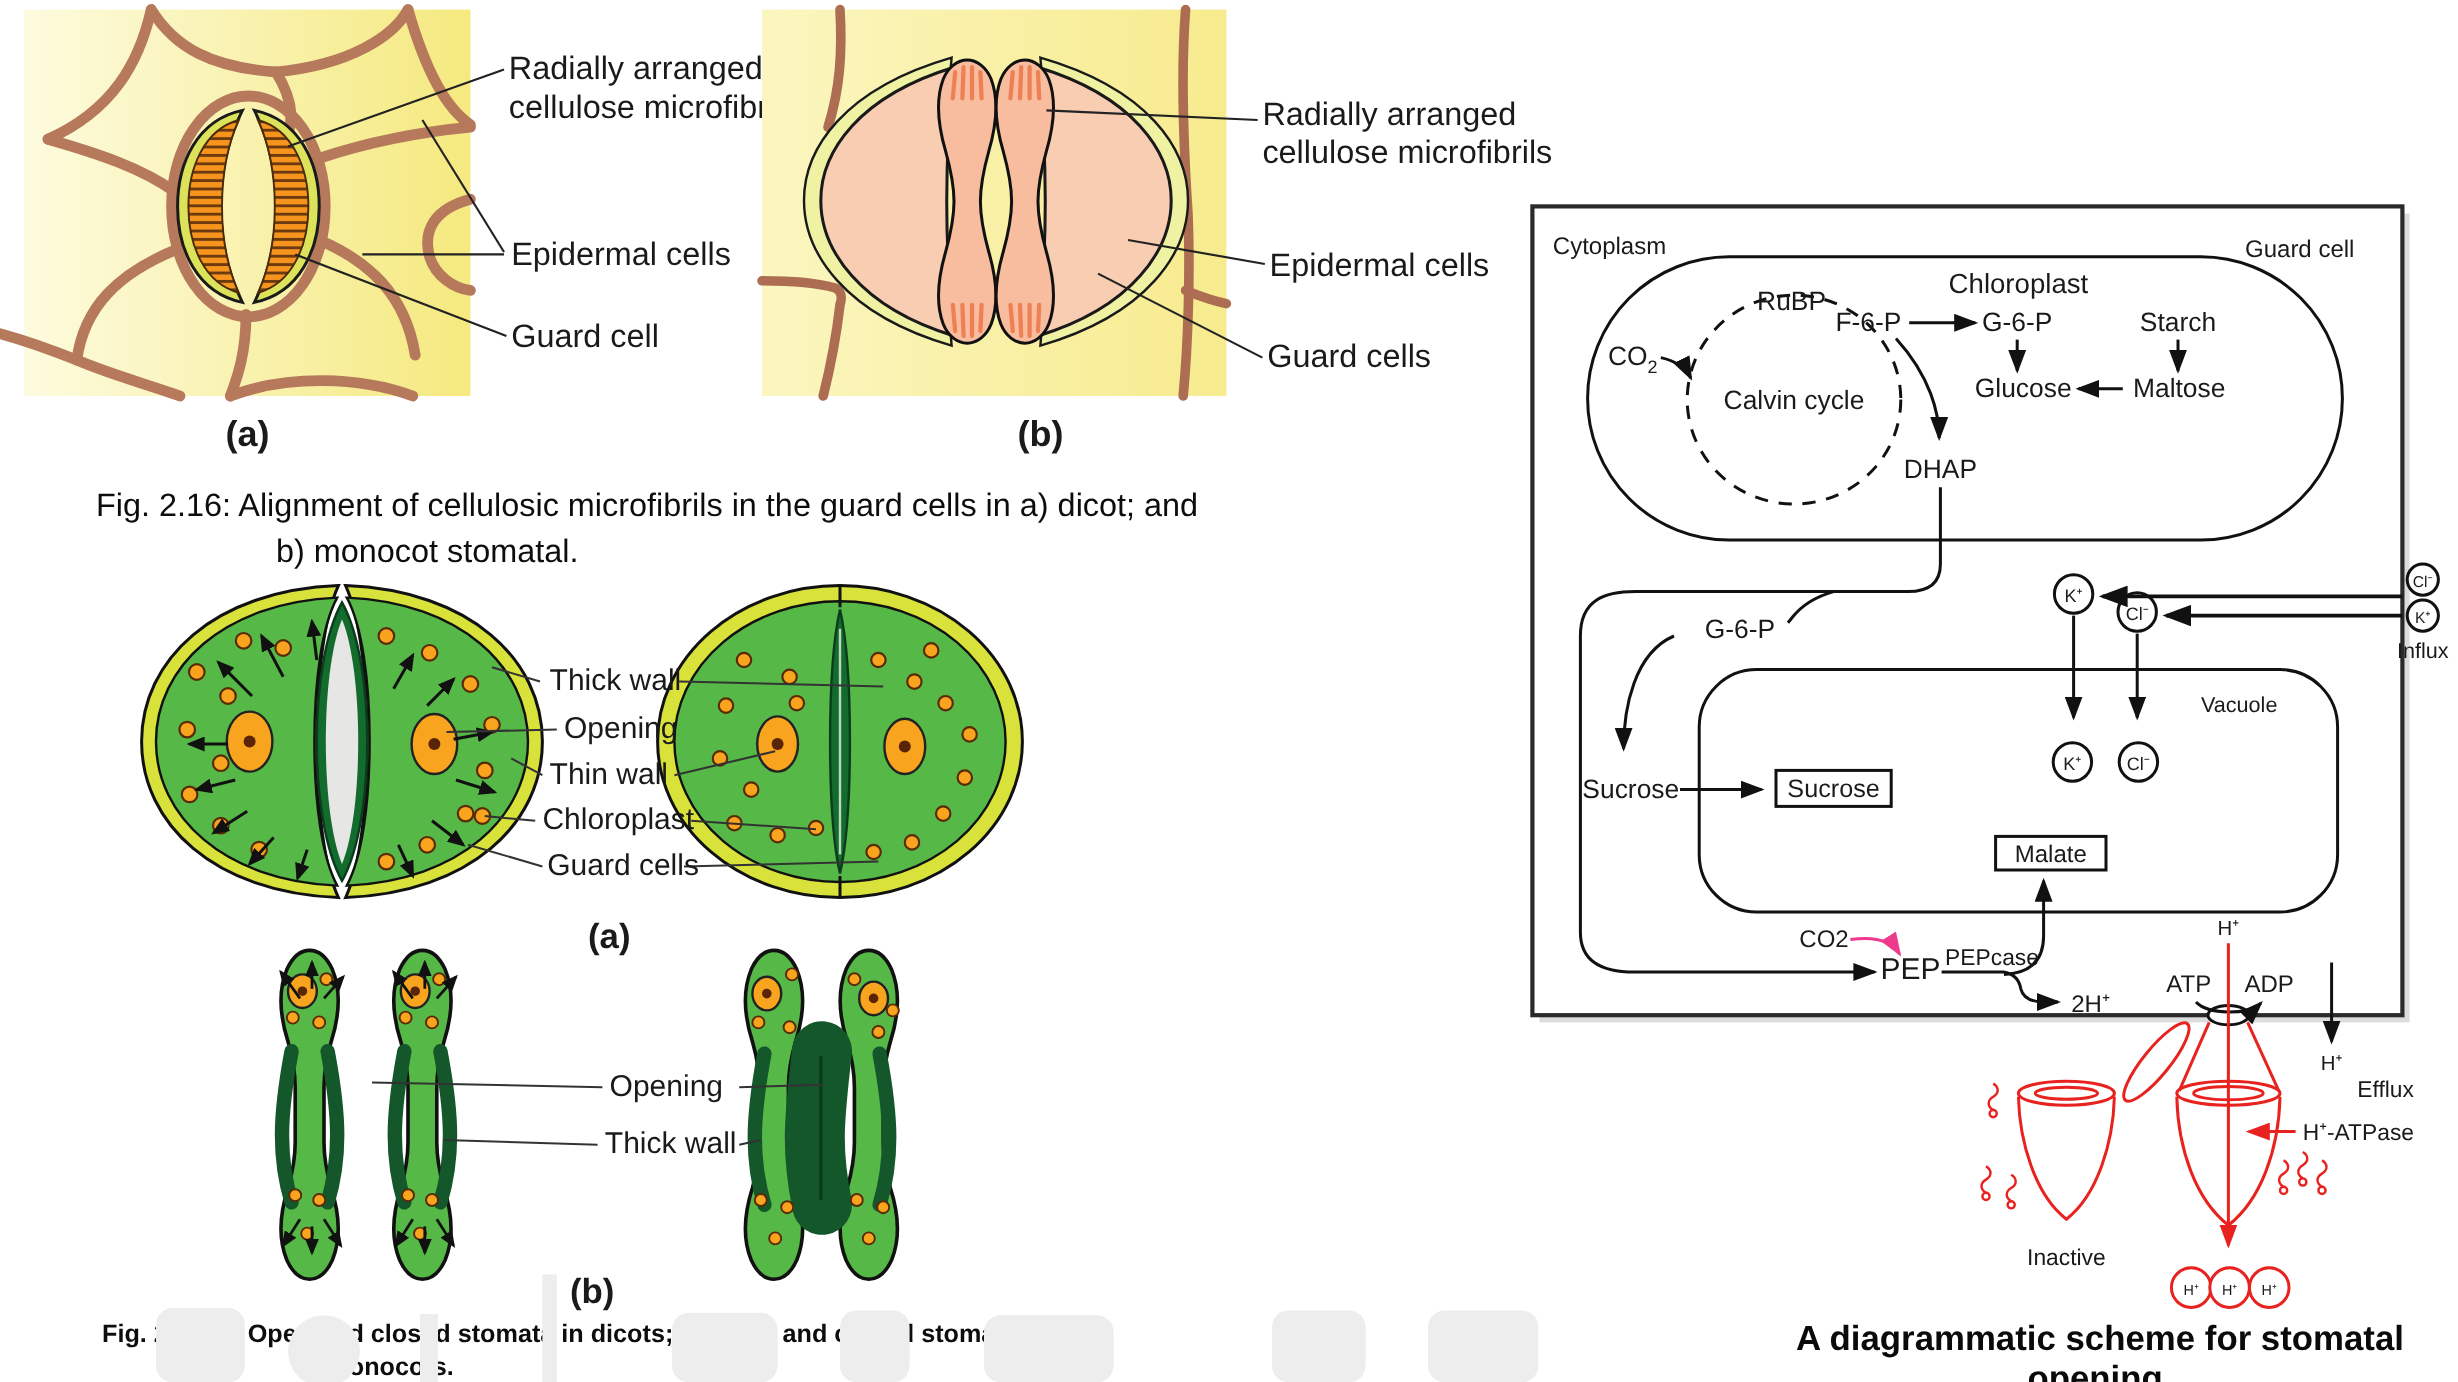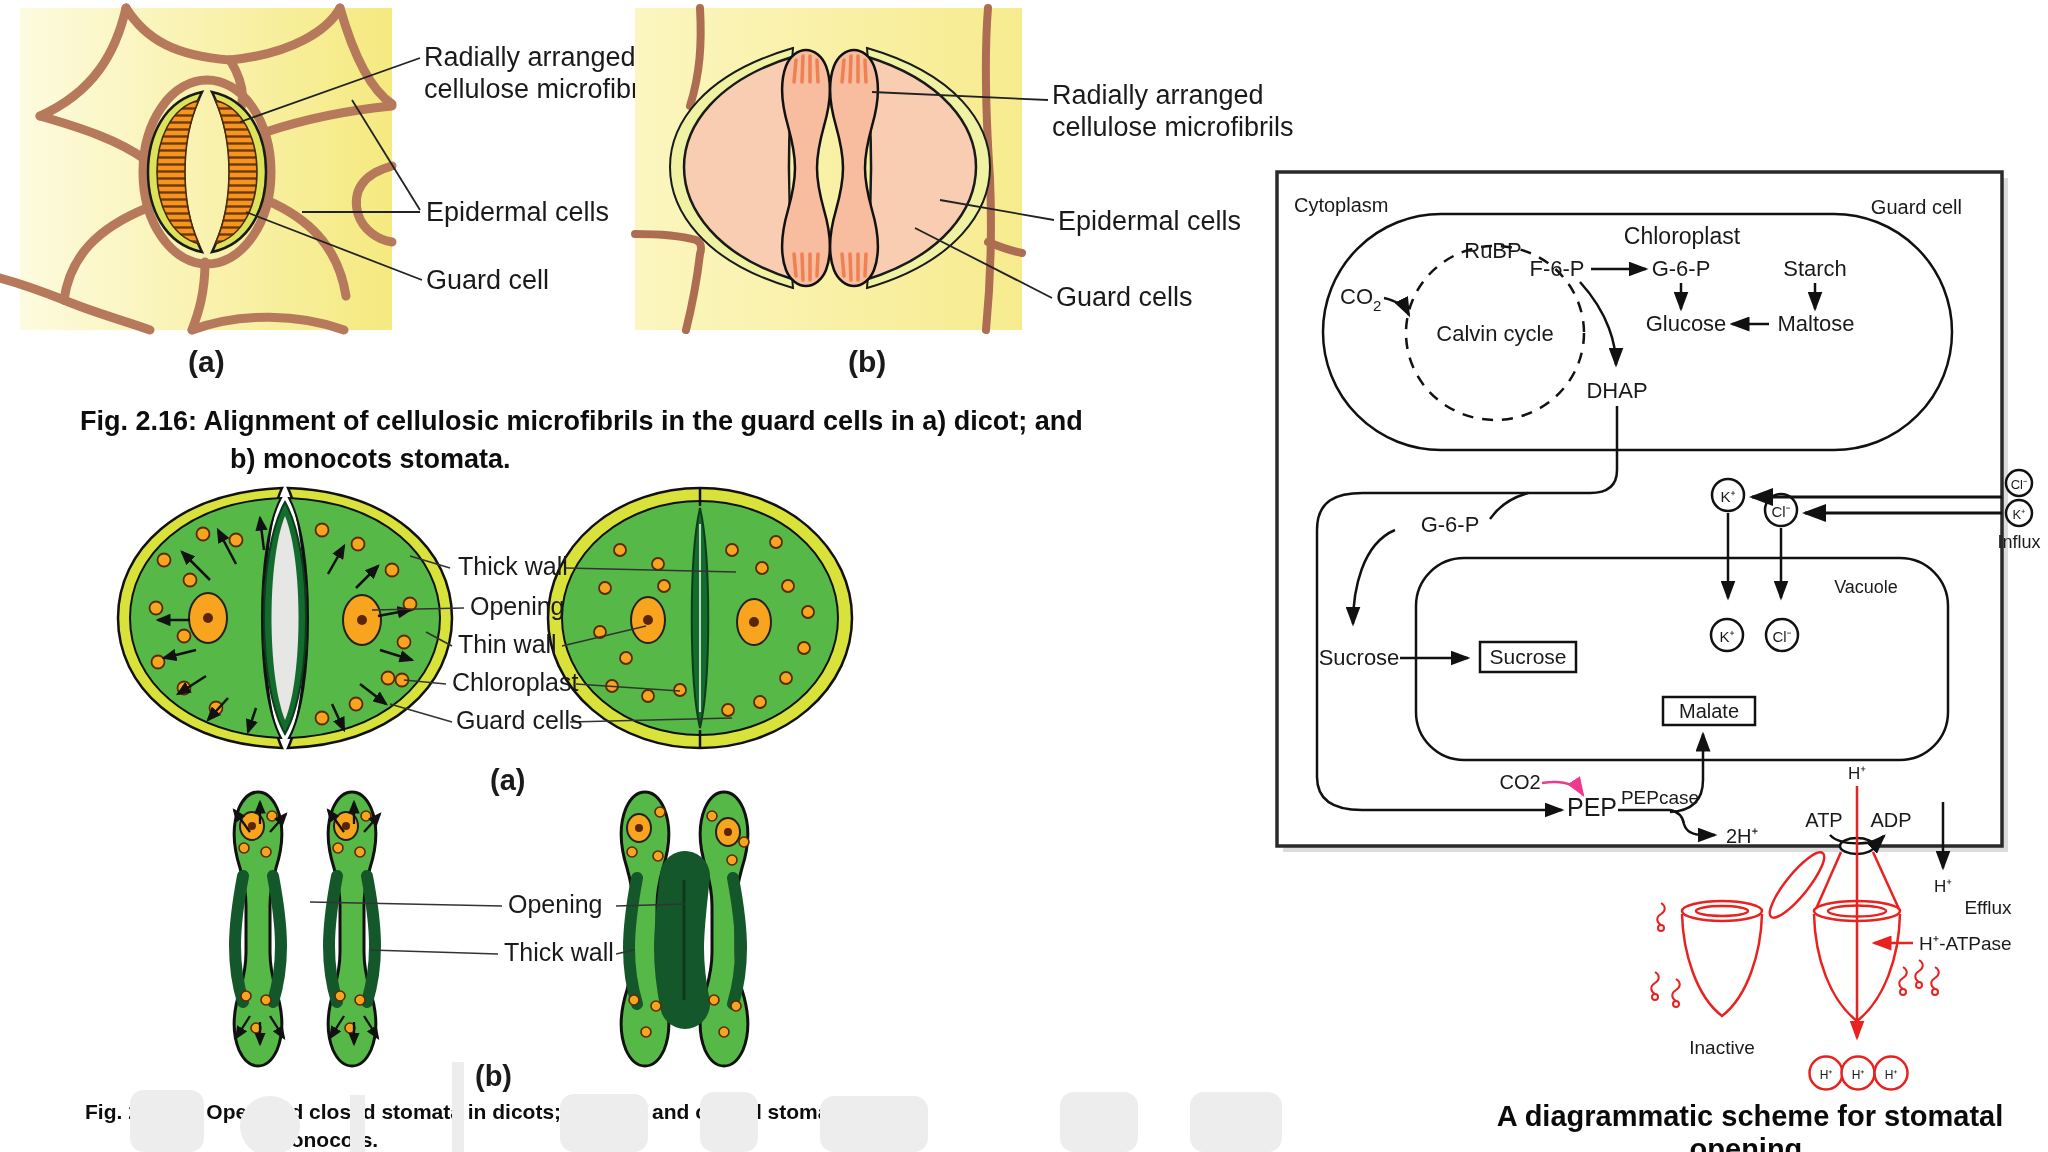--- a/index.html
+++ b/index.html
@@ -3,21 +3,21 @@
 <meta charset="utf-8">
 <style>
   html,body{margin:0;padding:0;}
   body{
     width:2048px;height:1152px;position:relative;overflow:hidden;
     background:#ffffff;font-family:"Liberation Sans",sans-serif;color:#111;
   }
   .abs{position:absolute;}
   svg{display:block;font-family:"Liberation Sans",sans-serif;}
   svg text{fill:#1a1a1a;}
-  .cap216{left:80px;top:402px;font-size:27px;font-weight:bold;line-height:38px;color:#0d0d0d;}
+  .cap216{left:80px;top:402px;font-size:27px;font-weight:normal;line-height:38px;color:#0d0d0d;}
   .cap216 .l2{padding-left:150px;display:block;}
   .cap217{left:85px;top:1098px;font-size:21px;font-weight:bold;line-height:28px;color:#0d0d0d;}
   .cap217 .l2{padding-left:187px;display:block;}
   .capScheme{left:1452px;top:1100px;width:596px;text-align:center;font-size:29px;font-weight:bold;color:#0a0a0a;}
   
   .wm{background:#ededed;position:absolute;}
   .wm.round{border-radius:50%;}
   .wm.rr{border-radius:14px;}
 </style>
 </head>
@@ -123,21 +123,21 @@
     <text x="1052" y="104" font-size="27">Radially arranged</text>
     <text x="1052" y="136" font-size="27">cellulose microfibrils</text>
     <text x="1058" y="230" font-size="27">Epidermal cells</text>
     <text x="1056" y="306" font-size="27">Guard cells</text>
     <text x="848" y="372" font-size="30" font-weight="bold">(b)</text>
   </g>
 </svg>
 
 <div class="abs cap216">
   <span>Fig. 2.16: Alignment of cellulosic microfibrils in the guard cells in a) dicot; and</span>
-  <span class="l2">b) monocots stomata.</span>
+  <span class="l2">b) monocot stomatal.</span>
 </div>
 
 <svg class="abs" style="left:60px;top:480px" width="920" height="620" viewBox="0 0 920 620">
   <defs>
     <marker id="mS" markerWidth="6" markerHeight="5" refX="5" refY="2.5" orient="auto">
       <path d="M0,0 L6,2.5 L0,5 z" fill="#111"></path>
     </marker>
   </defs>
 
   <g>

